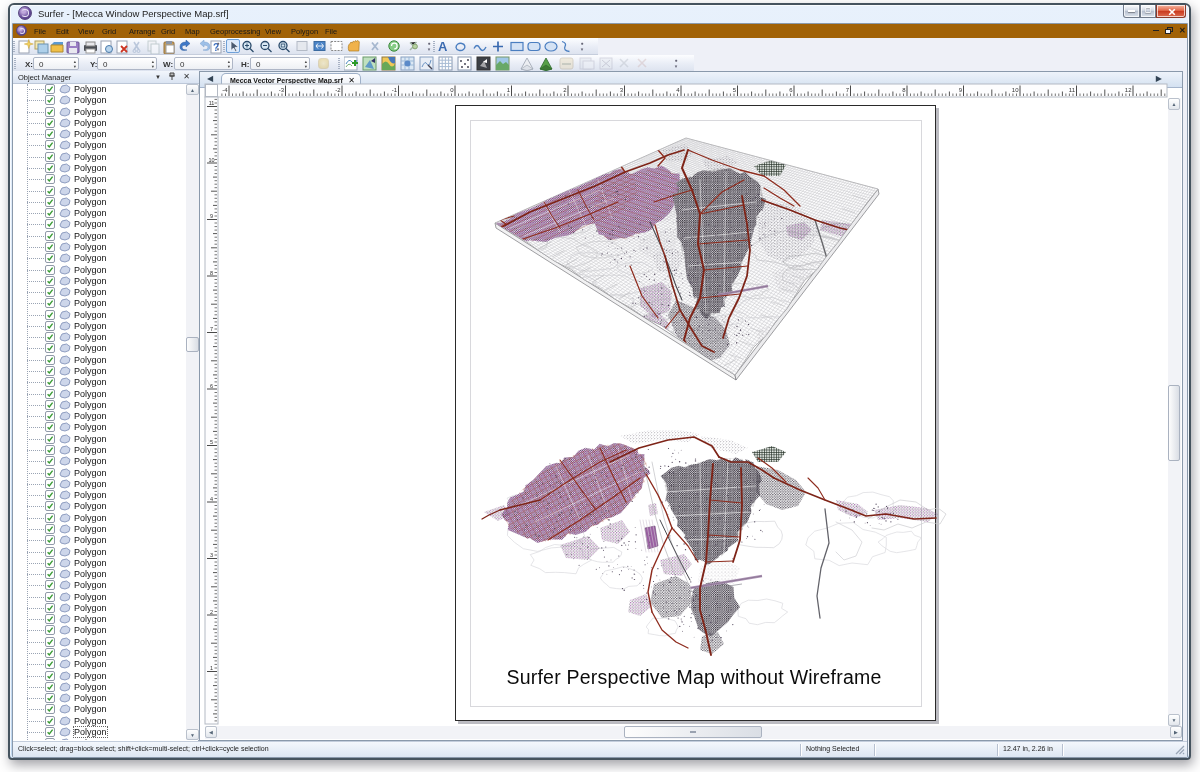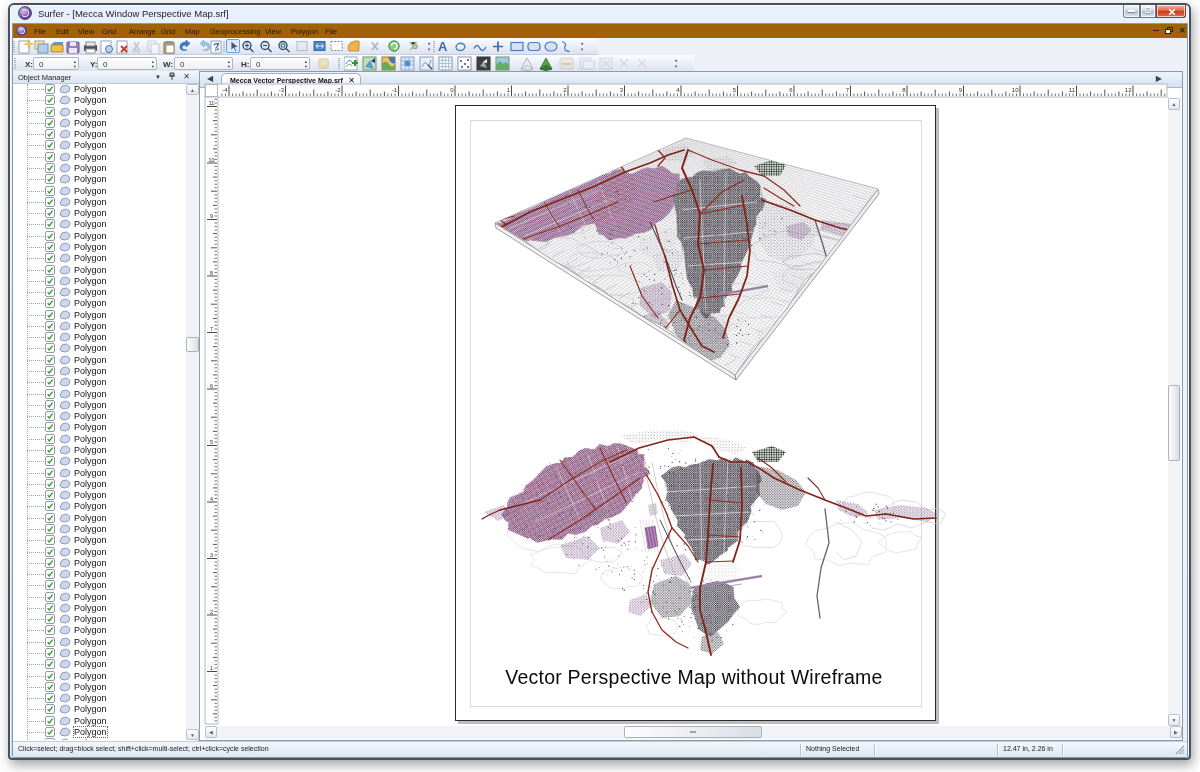--- a/index.html
+++ b/index.html
@@ -2652,21 +2652,21 @@
 <path d="M548.0,540.0 L580.0,520.0 L612.0,498.0 L640.0,478.0" fill="none" stroke="#8e2c1e" stroke-width="1.2" stroke-linecap="round" stroke-linejoin="round"></path>
 <path d="M560.0,460.0 L580.0,488.0 L596.0,510.0" fill="none" stroke="#8e2c1e" stroke-width="1.1" stroke-linecap="round" stroke-linejoin="round"></path>
 <path d="M600.0,448.0 L614.0,478.0 L626.0,502.0" fill="none" stroke="#8e2c1e" stroke-width="1.1" stroke-linecap="round" stroke-linejoin="round"></path>
 <path d="M646.0,474.0 L658.0,495.0 L666.0,512.0 L672.0,528.0" fill="none" stroke="#8e2c1e" stroke-width="1.4" stroke-linecap="round" stroke-linejoin="round"></path>
 <path d="M672.0,528.0 L662.0,548.0 L652.0,570.0 L648.0,592.0 L652.0,612.0" fill="none" stroke="#8e2c1e" stroke-width="1.4" stroke-linecap="round" stroke-linejoin="round"></path>
 <path d="M652.0,612.0 L662.0,630.0 L676.0,642.0 L688.0,648.0" fill="none" stroke="#8e2c1e" stroke-width="1.3" stroke-linecap="round" stroke-linejoin="round"></path>
 <path d="M672.0,528.0 L688.0,546.0 L698.0,562.0" fill="none" stroke="#8e2c1e" stroke-width="1.2" stroke-linecap="round" stroke-linejoin="round"></path>
 <path d="M786.0,482.0 L772.0,468.0 L758.0,458.0" fill="none" stroke="#8e2c1e" stroke-width="1.2" stroke-linecap="round" stroke-linejoin="round"></path>
 <path d="M825.0,500.0 L818.0,488.0 L808.0,478.0" fill="none" stroke="#8e2c1e" stroke-width="1.1" stroke-linecap="round" stroke-linejoin="round"></path>
 </svg>
-<div class="cap" style="left:194px;top:594px">Vector Perspective Map without Wireframe</div>
+<div class="cap" style="left:194px;top:594px">Surfer Perspective Map without Wireframe</div>
 <div class="abs" style="left:5px;top:654px;width:977px;height:13px;background:#f2f3f7">
 <div class="sbtn" style="left:0;top:0;width:12px;height:12px;line-height:11px">◀</div>
 <div class="sbtn" style="left:auto;right:0;top:0;width:12px;height:12px;line-height:11px">▶</div>
 <div class="sthumb" style="left:419px;top:0px;width:138px;height:12px"></div>
 <div class="abs" style="left:485px;top:5px;width:6px;height:2px;background:#9aa2b0"></div>
 </div>
 <div class="abs" style="left:968px;top:26px;width:13px;height:628px;background:#f2f3f7">
 <div class="sbtn" style="left:0;top:0;width:12px;height:12px;line-height:10px">▲</div>
 <div class="sbtn" style="left:0;top:auto;bottom:0;width:12px;height:12px;line-height:10px">▼</div>
 <div class="sthumb" style="left:0px;top:287px;width:12px;height:76px"></div>

